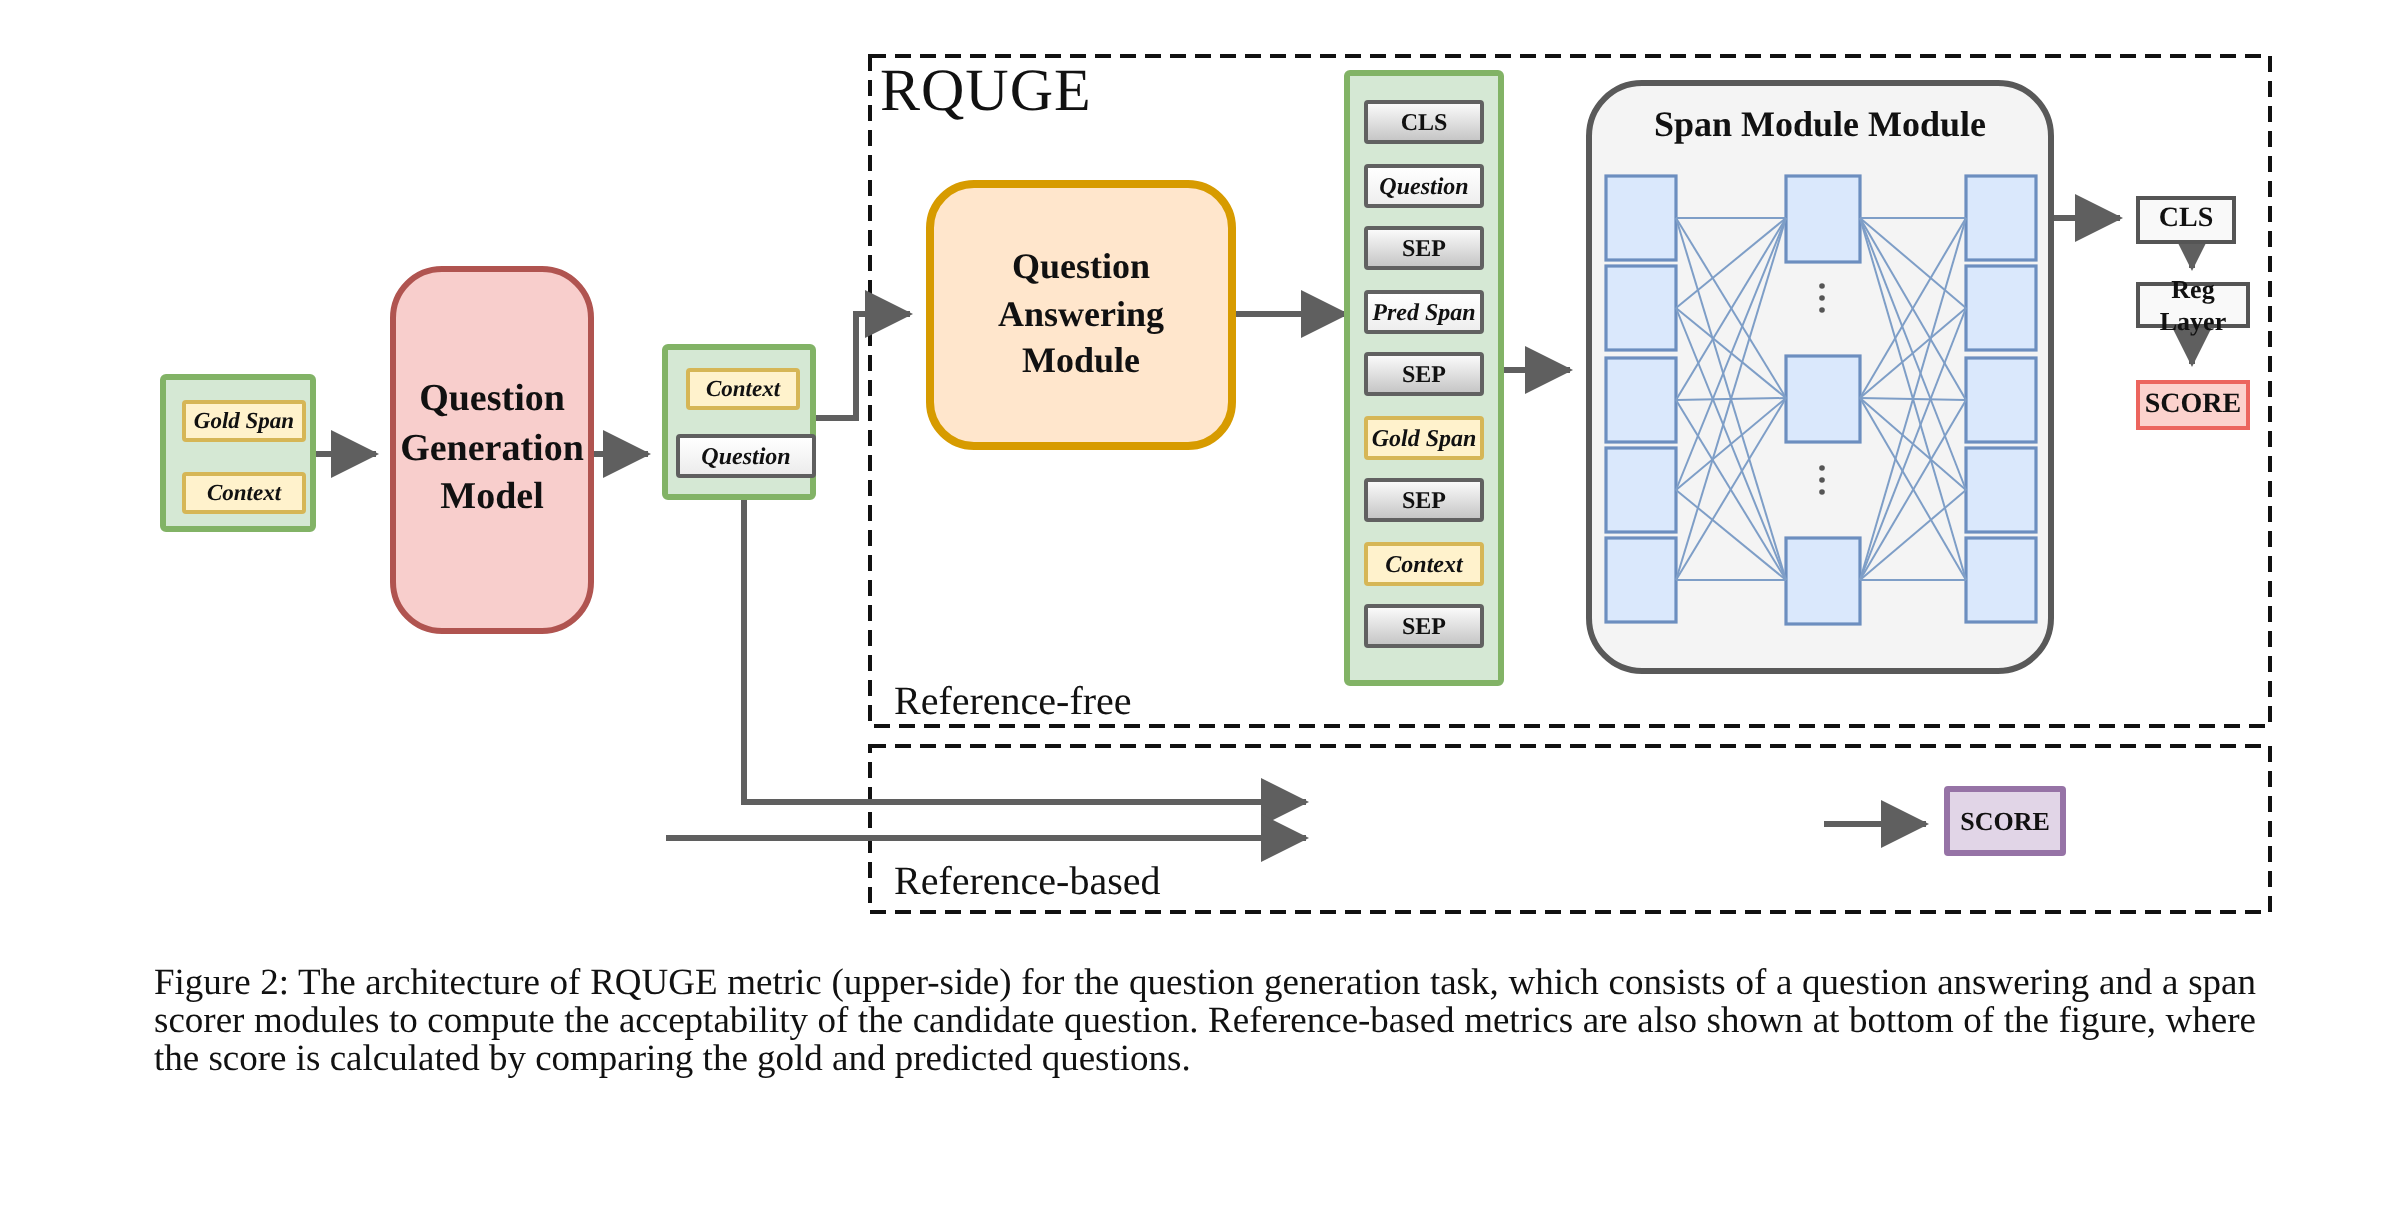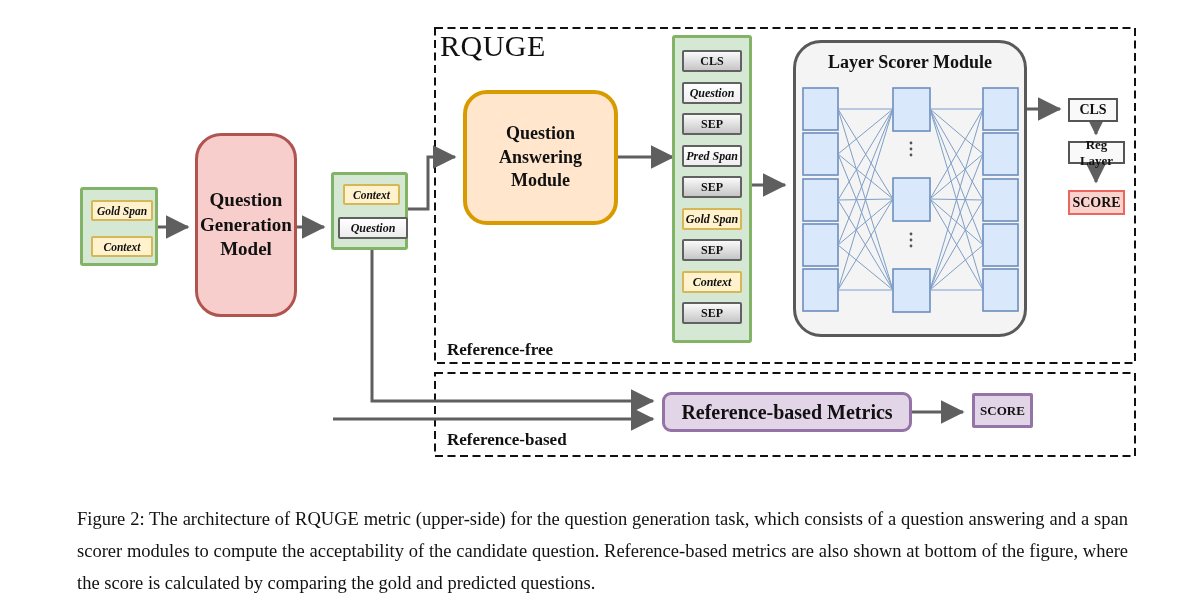--- a/index.html
+++ b/index.html
@@ -34,33 +34,33 @@
 
   .head-box{background:#f9f9f9;border:2.5px solid #555;font-weight:bold;font-size:14px;}
   .score-red{background:#fcd2cd;border:2.5px solid #ec655e;font-weight:bold;font-size:14px;}
 
   .purple-box{background:#e1d5e7;border:3.5px solid #9673a6;border-radius:9px;
     font-weight:bold;font-size:20px;}
   .purple-score{background:#e1d5e7;border:3px solid #9673a6;border-radius:2px;
     font-weight:bold;font-size:13px;}
 
   .rquge-title{font-weight:normal;font-size:30px;letter-spacing:.5px;}
-  .section-label{font-weight:bold;font-size:17px;}
+  .section-label{font-weight:normal;font-size:20px;}
 
-  .caption{position:absolute;left:77px;top:484px;width:1051px;font-size:18.5px;
-    line-height:32px;text-align:justify;}
+  .caption{position:absolute;left:77px;top:464px;width:1051px;font-size:18.5px;
+    line-height:19px;text-align:justify;}
   svg{position:absolute;left:0;top:0;}
 </style>
 </head>
 <body>
 
 <div class="figure">
 
   <div class="abs span-scorer" style="left:793px;top:40px;width:234px;height:297px;">
-    <div class="span-scorer-title">Layer Scorer Module</div>
+    <div class="span-scorer-title">Span Module Module</div>
   </div>
 
   <svg width="1203" height="470" viewBox="0 0 1203 470">
     <defs>
       <marker id="ah" markerWidth="9" markerHeight="9" refX="7.5" refY="4" orient="auto">
         <path d="M0,0 L8,4 L0,8 Z" fill="#5f5f5f"></path>
       </marker>
     </defs>
 
     <g fill="none" stroke="#111" stroke-width="2" stroke-dasharray="8 4.5">
@@ -178,18 +178,17 @@
     <div class="token tok-yellow">Gold Span</div>
     <div class="token tok-gray">SEP</div>
     <div class="token tok-yellow">Context</div>
     <div class="token tok-gray">SEP</div>
   </div>
 
   <div class="abs head-box center" style="left:1068px;top:98px;width:50px;height:24px;">CLS</div>
   <div class="abs head-box center" style="left:1068px;top:141px;width:57px;height:23px;font-size:13px;text-align:center;">Reg Layer</div>
   <div class="abs score-red center" style="left:1068px;top:190px;width:57px;height:25px;">SCORE</div>
 
-  <div class="abs purple-box center" style="left:662px;top:392px;width:250px;height:40px;">Reference-based Metrics</div>
   <div class="abs purple-score center" style="left:972px;top:393px;width:61px;height:35px;">SCORE</div>
 
 </div>
 
 <p class="caption">Figure 2: The architecture of RQUGE metric (upper-side) for the question generation task, which consists of a question answering and a span scorer modules to compute the acceptability of the candidate question. Reference-based metrics are also shown at bottom of the figure, where the score is calculated by comparing the gold and predicted questions.</p>
 
 </body></html>

